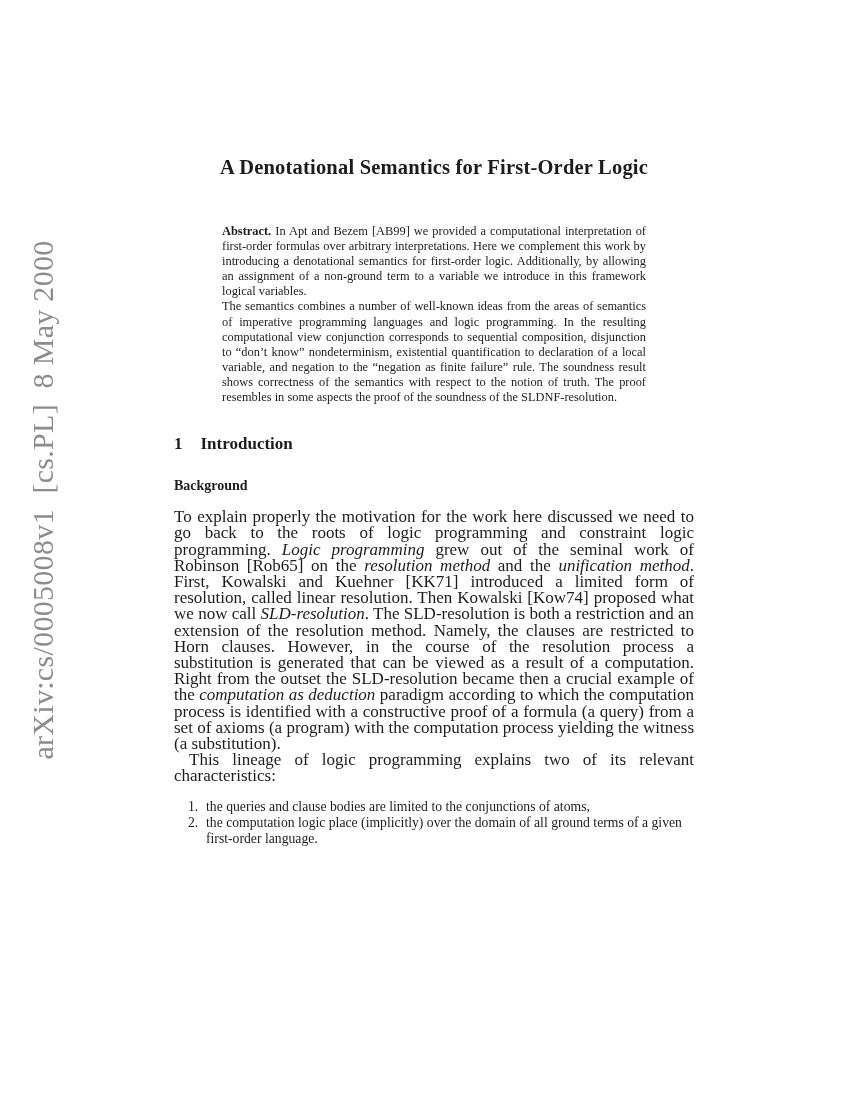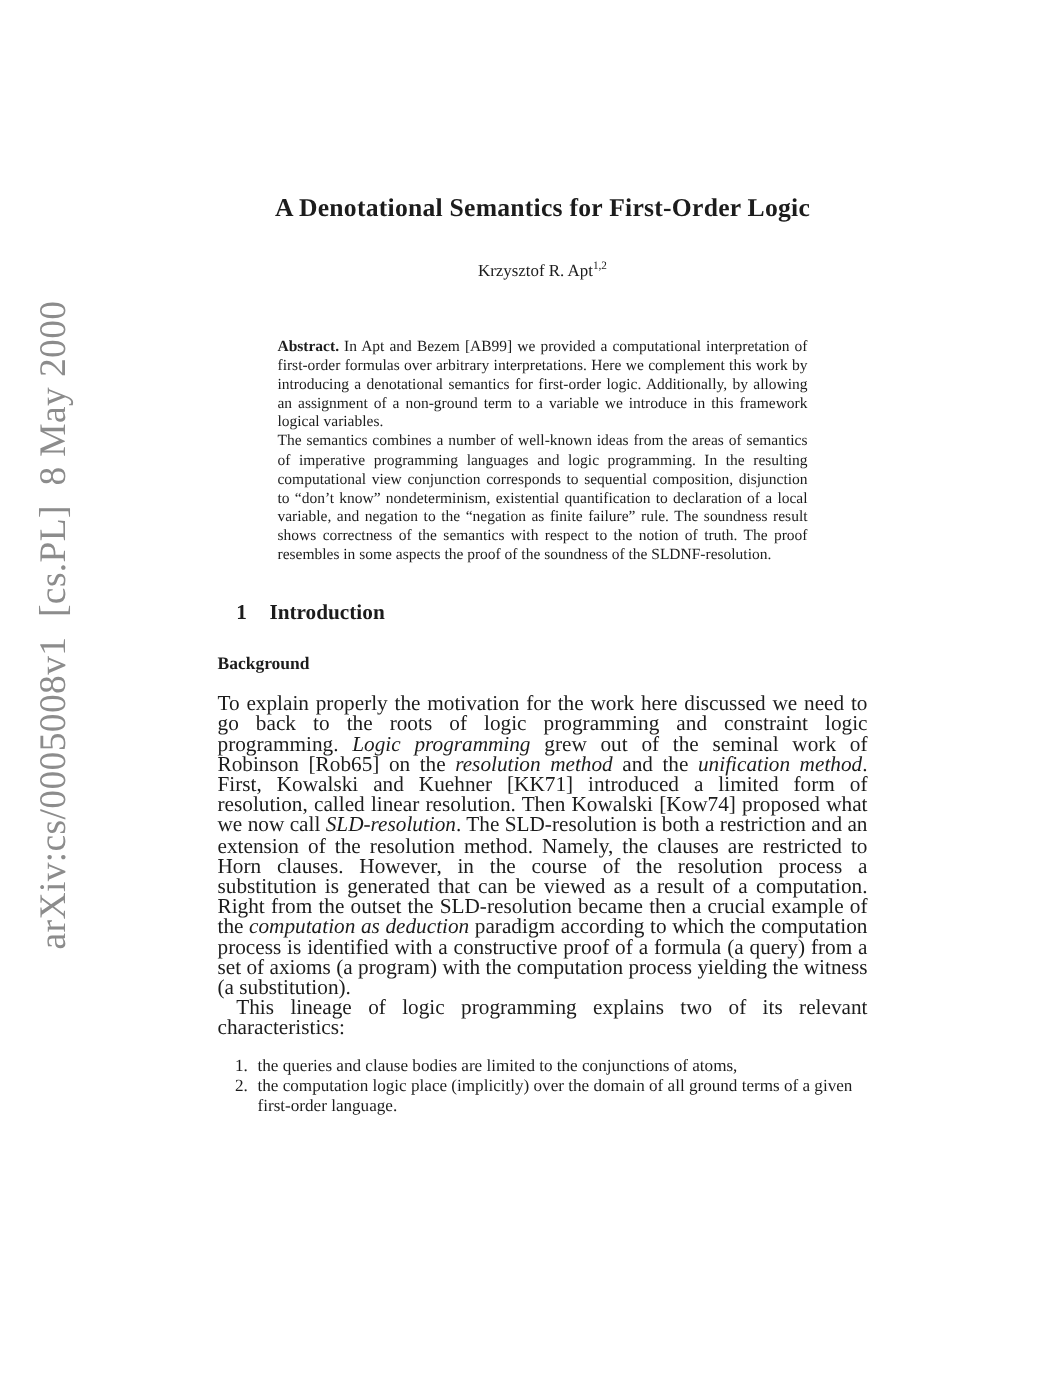--- a/index.html
+++ b/index.html
@@ -53,21 +53,21 @@
   }
   .abstract {
     margin: 45px auto 0 auto;
     width: 424px;
     font-size: 12.4px;
     line-height: 15.1px;
     text-align: justify;
   }
   .abstract p { margin: 0; }
   .section-heading {
-    margin: 29px 0 0 15px;
+    margin: 29px 0 0 0;
     font-size: 17px;
     line-height: 20px;
     font-weight: bold;
   }
   .sec-num { margin-right: 18px; }
   .subsection-heading {
     margin: 23px 0 0 0;
     font-size: 14px;
     line-height: 17px;
     font-weight: bold;
@@ -96,21 +96,20 @@
 <body>
 
 <div class="page" style="background: rgb(255, 255, 255); color: rgb(28, 28, 28);">
 
   <div class="watermark" style="color: rgb(140, 140, 140);">arXiv:cs/0005008v1  [cs.PL]  8 May 2000</div>
 
   <div class="content">
 
     <h1 class="title">A Denotational Semantics for First-Order Logic</h1>
 
-    <div class="author"><span>Krzysztof R. Apt</span><sup>1,2</sup></div>
 
 
     <div class="abstract">
       <p><b>Abstract.</b><span> In Apt and Bezem [AB99] we provided a computational interpretation of first-order formulas over arbitrary interpretations. Here we complement this work by introducing a denotational semantics for first-order logic. Additionally, by allowing an assignment of a non-ground term to a variable we introduce in this framework logical variables.</span></p>
       <p>The semantics combines a number of well-known ideas from the areas of semantics of imperative programming languages and logic programming. In the resulting computational view conjunction corresponds to sequential composition, disjunction to “don’t know” nondeterminism, existential quantification to declaration of a local variable, and negation to the “negation as finite failure” rule. The soundness result shows correctness of the semantics with respect to the notion of truth. The proof resembles in some aspects the proof of the soundness of the SLDNF-resolution.</p>
     </div>
 
     <h2 class="section-heading"><span class="sec-num">1</span><span>Introduction</span></h2>
 
     <h3 class="subsection-heading">Background</h3>

